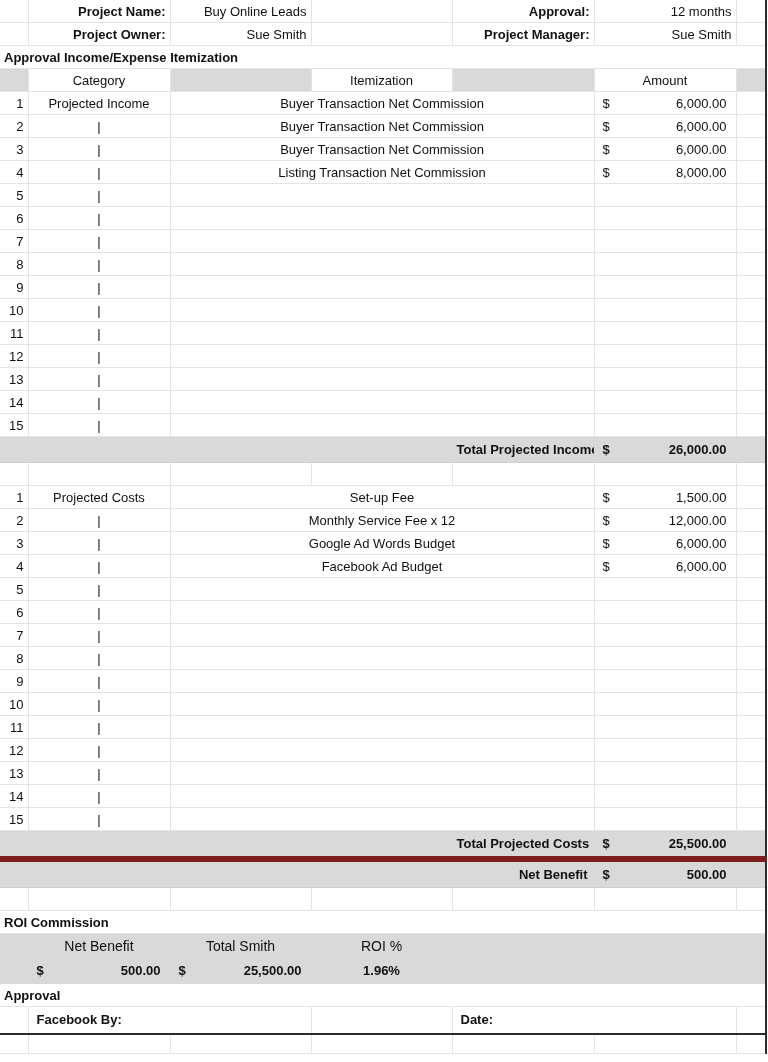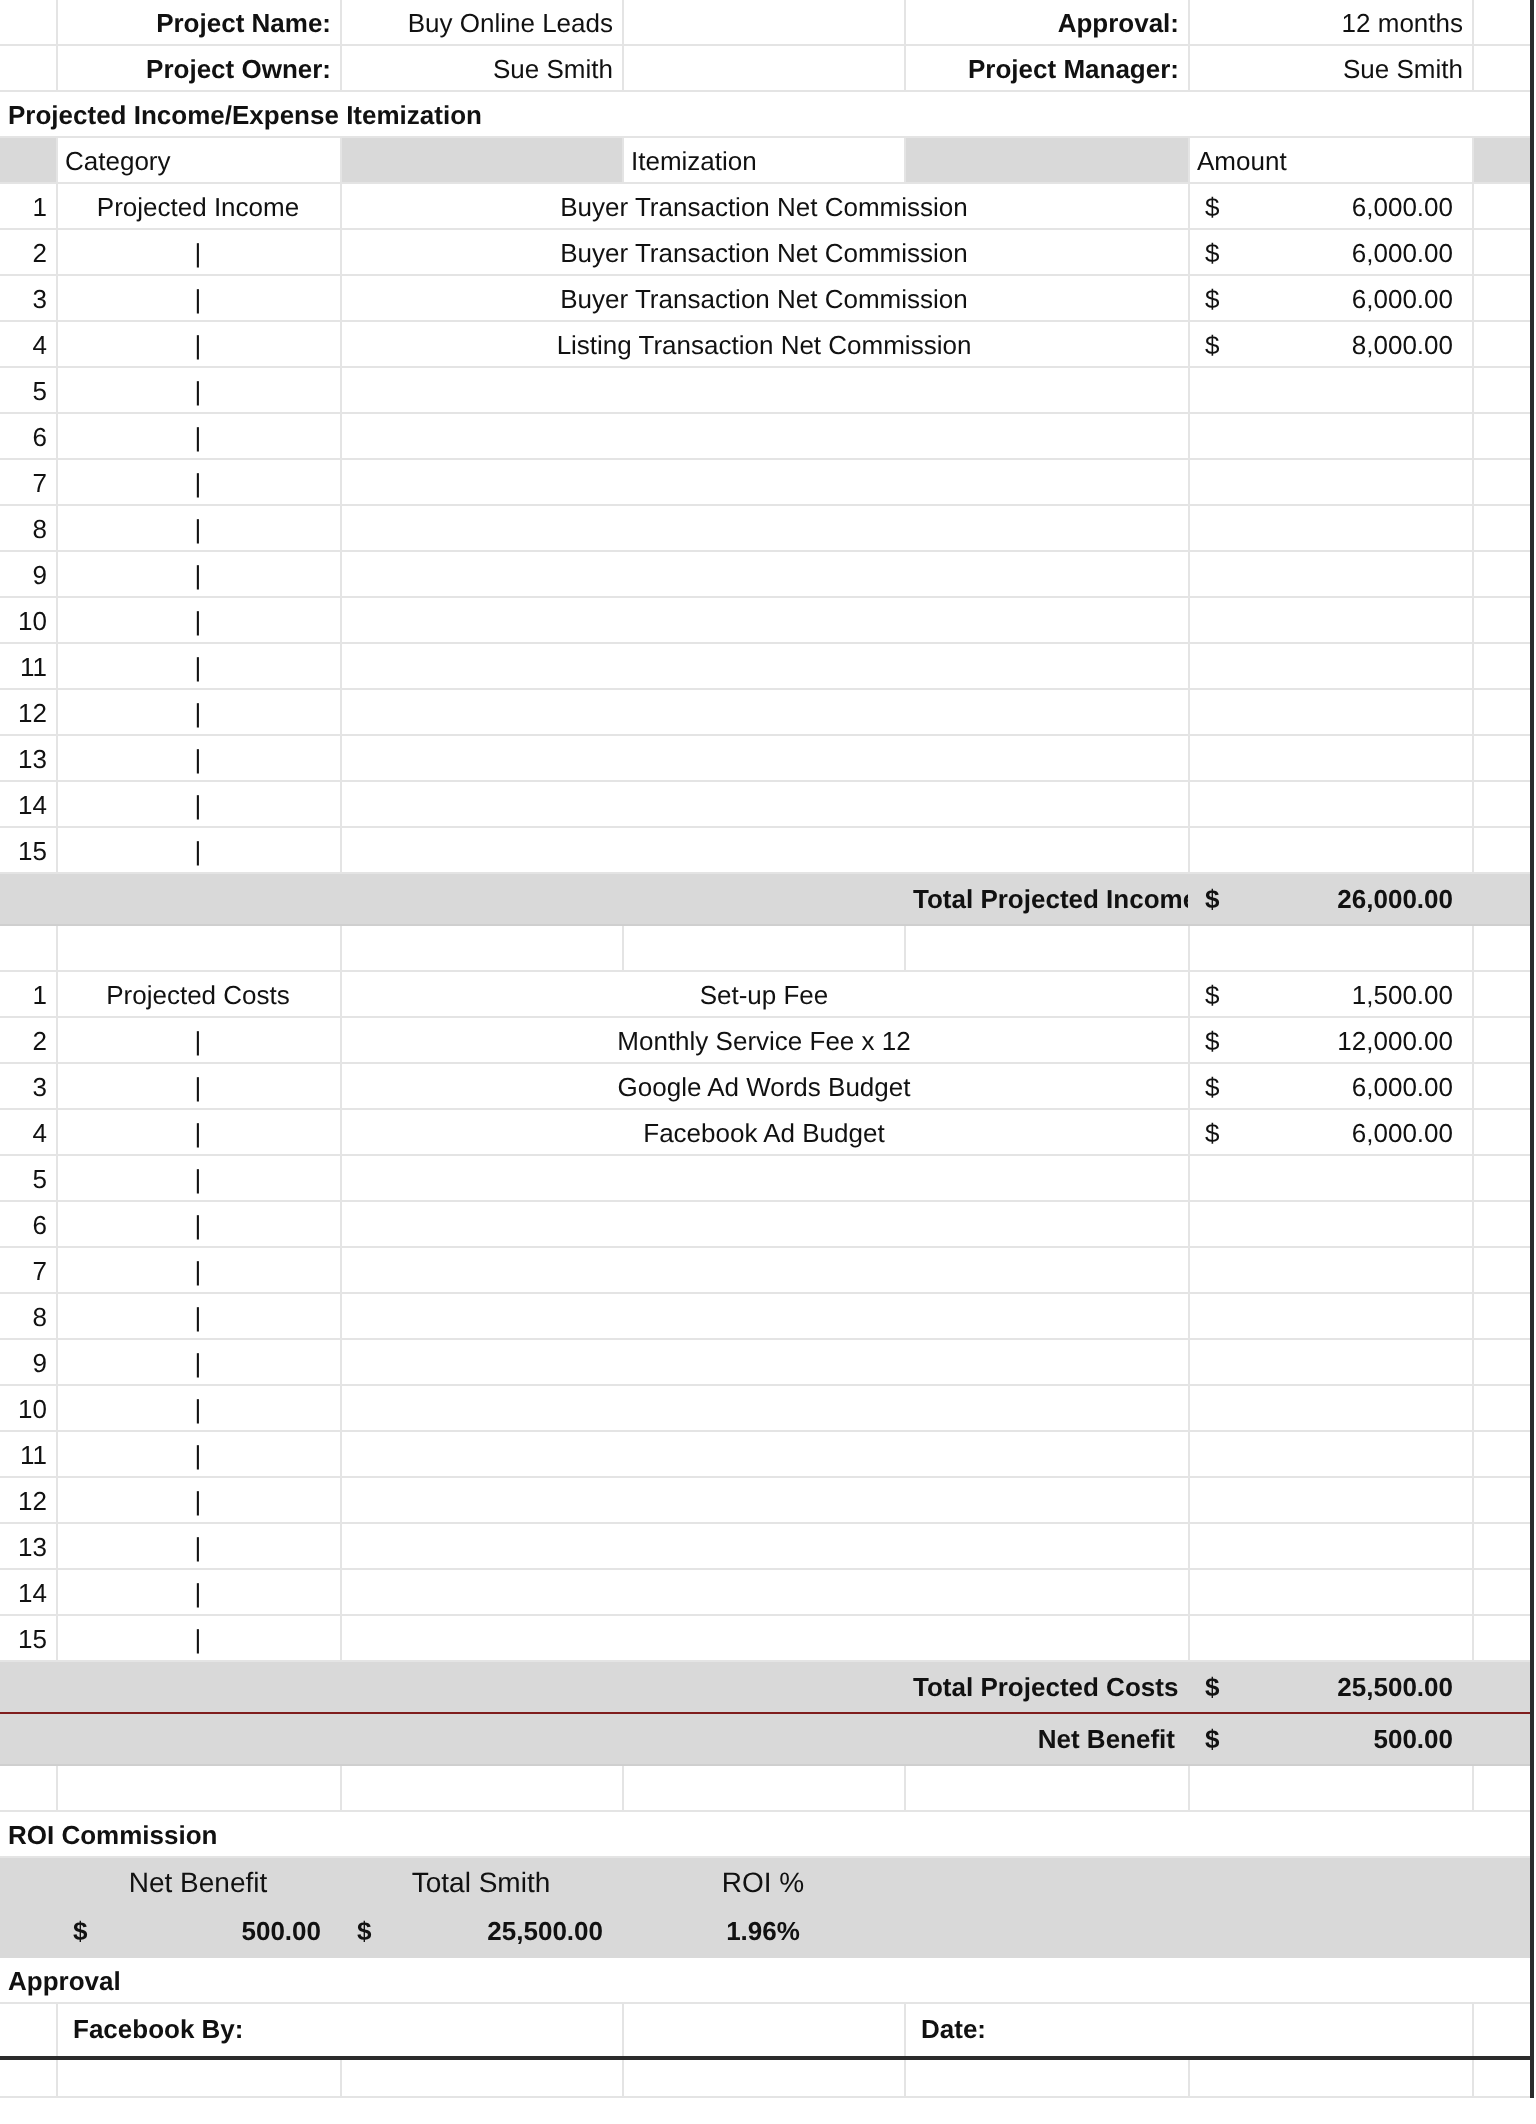--- a/index.html
+++ b/index.html
@@ -93,21 +93,21 @@
     font-size: 13px;
     height: 26px;
     line-height: 26px;
     padding-left: 5px;
   }
   td.meta-blank { height: 26px; }
 
   
   td.col-head {
     background: #d9d9d9;
-    text-align: left;
+    text-align: center;
     font-size: 14px;
     height: 23px;
     line-height: 23px;
     border-right: 1px solid #d0d0d0;
     border-bottom: 1px solid #cfcfcf;
     color: #111;
   }
   td.col-head.plain { background: #d9d9d9; }
 
   
@@ -117,21 +117,21 @@
     font-size: 13px;
     color: #111;
   }
   td.cat      { text-align: center; }
   td.itemiz   { text-align: center; }
   td.money    { text-align: right; padding-right: 9px; }
 
   
   tr.total-row td {
     background: #d9d9d9;
-    border-bottom: 1px solid #7f1d1d;
+    border-bottom: 6px solid #7f1d1d;
     border-right: 1px solid #d9d9d9;
     height: 25px;
     line-height: 25px;
   }
   tr.total-row td.total-label {
     text-align: right;
     font-weight: bold;
     font-size: 13px;
     padding-right: 6px;
   }
@@ -208,21 +208,21 @@
         <tr>
           <td class="meta-blank"></td>
           <td class="meta-label">Project Owner:</td>
           <td class="meta-value">Sue Smith</td>
           <td class="meta-blank"></td>
           <td class="meta-label">Project Manager:</td>
           <td class="meta-value">Sue Smith</td>
           <td class="meta-blank"></td>
         </tr>
         <tr>
-          <td class="section-band" colspan="7">Projected Income/Expense Itemization</td>
+          <td class="section-band" colspan="7">Approval Income/Expense Itemization</td>
         </tr>
         <tr>
           <td class="col-head plain"></td>
           <td class="col-head">Category</td>
           <td class="col-head plain"></td>
           <td class="col-head">Itemization</td>
           <td class="col-head plain"></td>
           <td class="col-head">Amount</td>
           <td class="col-head plain"></td>
         </tr>

